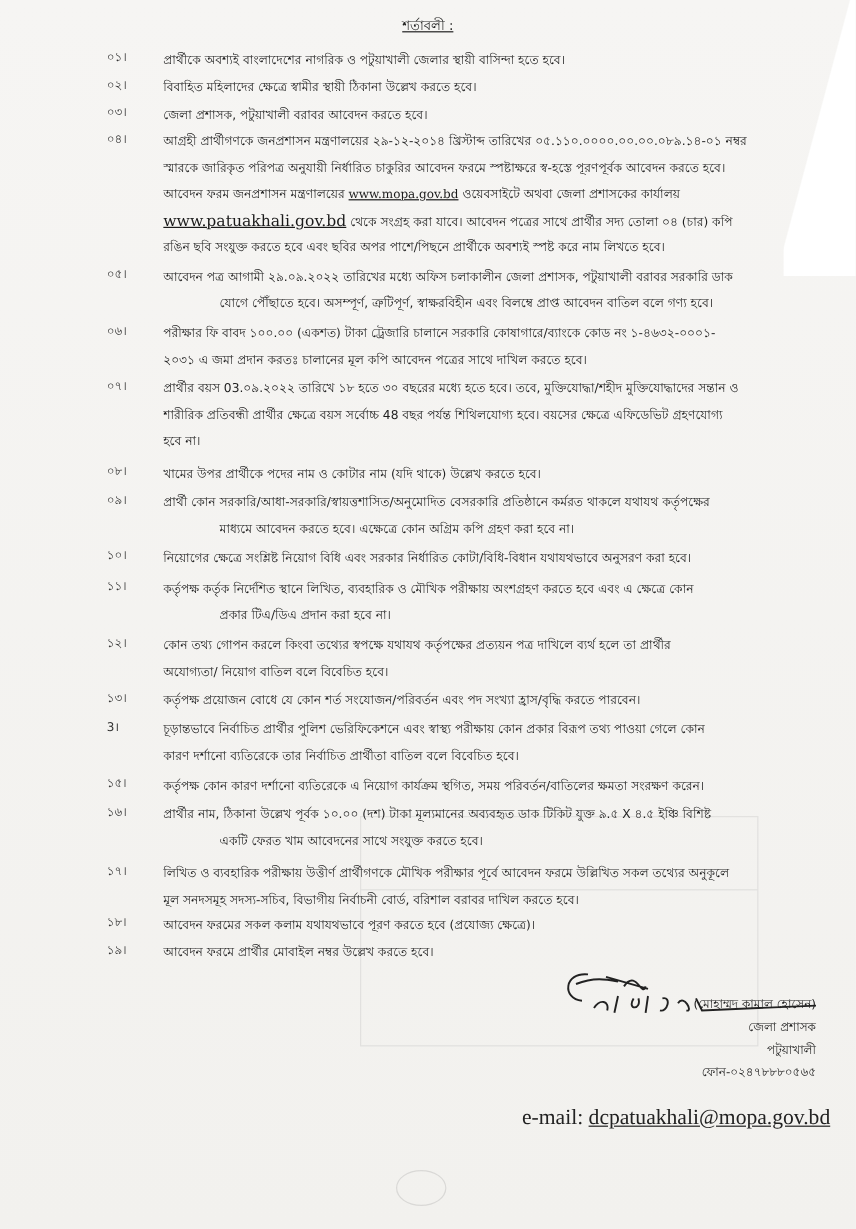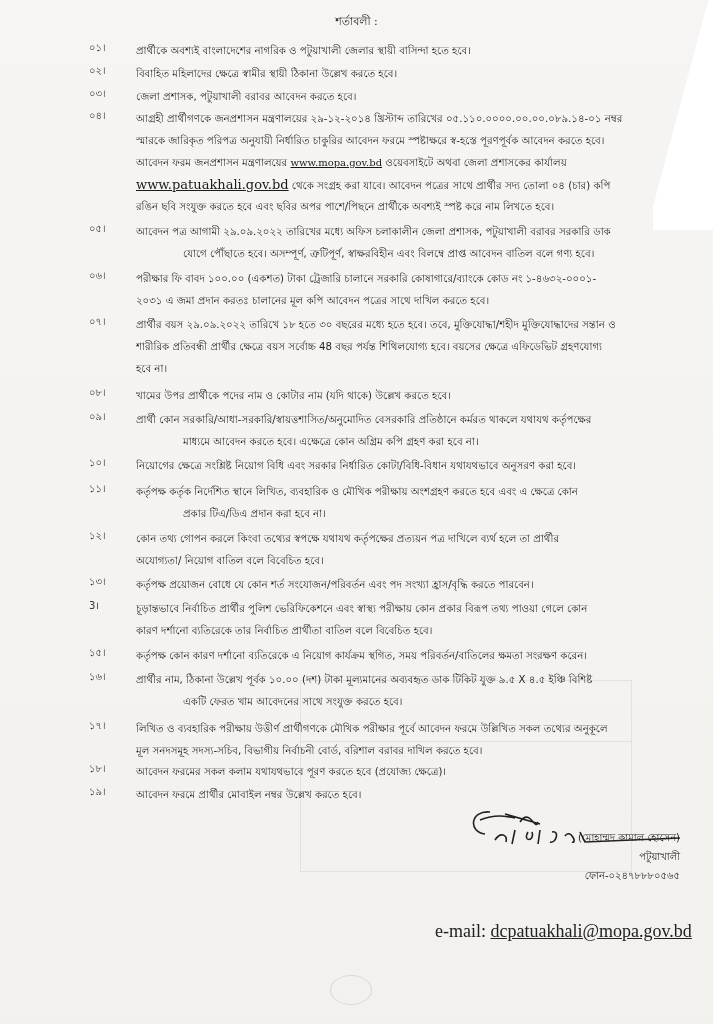--- a/index.html
+++ b/index.html
@@ -20,21 +20,21 @@
   }
   .ghost-table {
     position: absolute; left: 300px; top: 680px; width: 330px; height: 190px;
     border: 1px solid rgba(150,150,150,0.18);
   }
   .ghost-table::before {
     content: ""; position: absolute; left: 0; right: 0; top: 60px; height: 1px; background: rgba(150,150,150,0.18);
   }
   .title {
     position: absolute; left: 0; width: 713px; top: 13px;
-    text-align: center; font-size: 11px; 
+    text-align: center; font-size: 11px; text-decoration: underline;
     color: #222;
   }
   .item {
     position: absolute; left: 89px; width: 585px;
   }
   .num {
     position: absolute; left: 0; top: 0; font-size: 10px; color: #333; width: 40px;
   }
   .lines { position: absolute; left: 47px; width: 538px; }
   .line {
@@ -123,21 +123,21 @@
     <span class="num">০৬।</span>
     <div class="lines">
       <div class="line">পরীক্ষার ফি বাবদ ১০০.০০ (একশত) টাকা ট্রেজারি চালানে সরকারি কোষাগারে/ব্যাংকে কোড নং ১-৪৬৩২-০০০১-</div>
       <div class="line">২০৩১ এ জমা প্রদান করতঃ চালানের মূল কপি আবেদন পত্রের সাথে দাখিল করতে হবে।</div>
     </div>
   </div>
 
   <div class="item" style="top:314px;">
     <span class="num">০৭।</span>
     <div class="lines">
-      <div class="line">প্রার্থীর বয়স ২৯.০৯.২০২২ তারিখে ১৮ হতে ৩০ বছরের মধ্যে হতে হবে। তবে, মুক্তিযোদ্ধা/শহীদ মুক্তিযোদ্ধাদের সন্তান ও</div>
+      <div class="line">প্রার্থীর বয়স 03.০৯.২০২২ তারিখে ১৮ হতে ৩০ বছরের মধ্যে হতে হবে। তবে, মুক্তিযোদ্ধা/শহীদ মুক্তিযোদ্ধাদের সন্তান ও</div>
       <div class="line">শারীরিক প্রতিবন্ধী প্রার্থীর ক্ষেত্রে বয়স সর্বোচ্চ 48 বছর পর্যন্ত শিথিলযোগ্য হবে। বয়সের ক্ষেত্রে এফিডেভিট গ্রহণযোগ্য</div>
       <div class="line">হবে না।</div>
     </div>
   </div>
 
   <div class="item" style="top:385px;">
     <span class="num">০৮।</span>
     <div class="lines">
         <div class="line">খামের উপর প্রার্থীকে পদের নাম ও কোটার নাম (যদি থাকে) উল্লেখ করতে হবে।</div>
       </div>
@@ -226,20 +226,21 @@
       </div>
   </div>
 
   <svg class="signature" viewBox="0 0 230 50">
     <path d="M30 10 C10 8, 8 30, 25 32 M20 18 C35 12, 45 14, 55 16 M45 12 L80 22 M60 20 C70 5, 75 30, 78 20" stroke="#222" stroke-width="1.6" fill="none"></path>
     <path d="M35 38 C40 30, 48 32, 46 40 M55 28 L52 42 M68 30 C62 40, 75 40, 72 30 M80 28 L78 42 M92 30 C100 28, 96 42, 90 40 M105 34 C110 26, 118 42, 112 40 M120 30 L125 40 L220 36" stroke="#222" stroke-width="1.6" fill="none"></path>
   </svg>
 
   <div class="sig-block">
     <div class="sig-line">(মোহাম্মদ কামাল হোসেন)</div>
+    <div class="sig-line">জেলা প্রশাসক</div>
     <div class="sig-line">পটুয়াখালী</div>
     <div class="sig-line">ফোন-০২৪৭৮৮৮০৫৬৫</div>
   </div>
   <div class="email-line">
     <span>e-mail:</span>
     <span class="addr">dcpatuakhali@mopa.gov.bd</span>
   </div>
 
   <div class="stamp-ghost"></div>
 </div>

